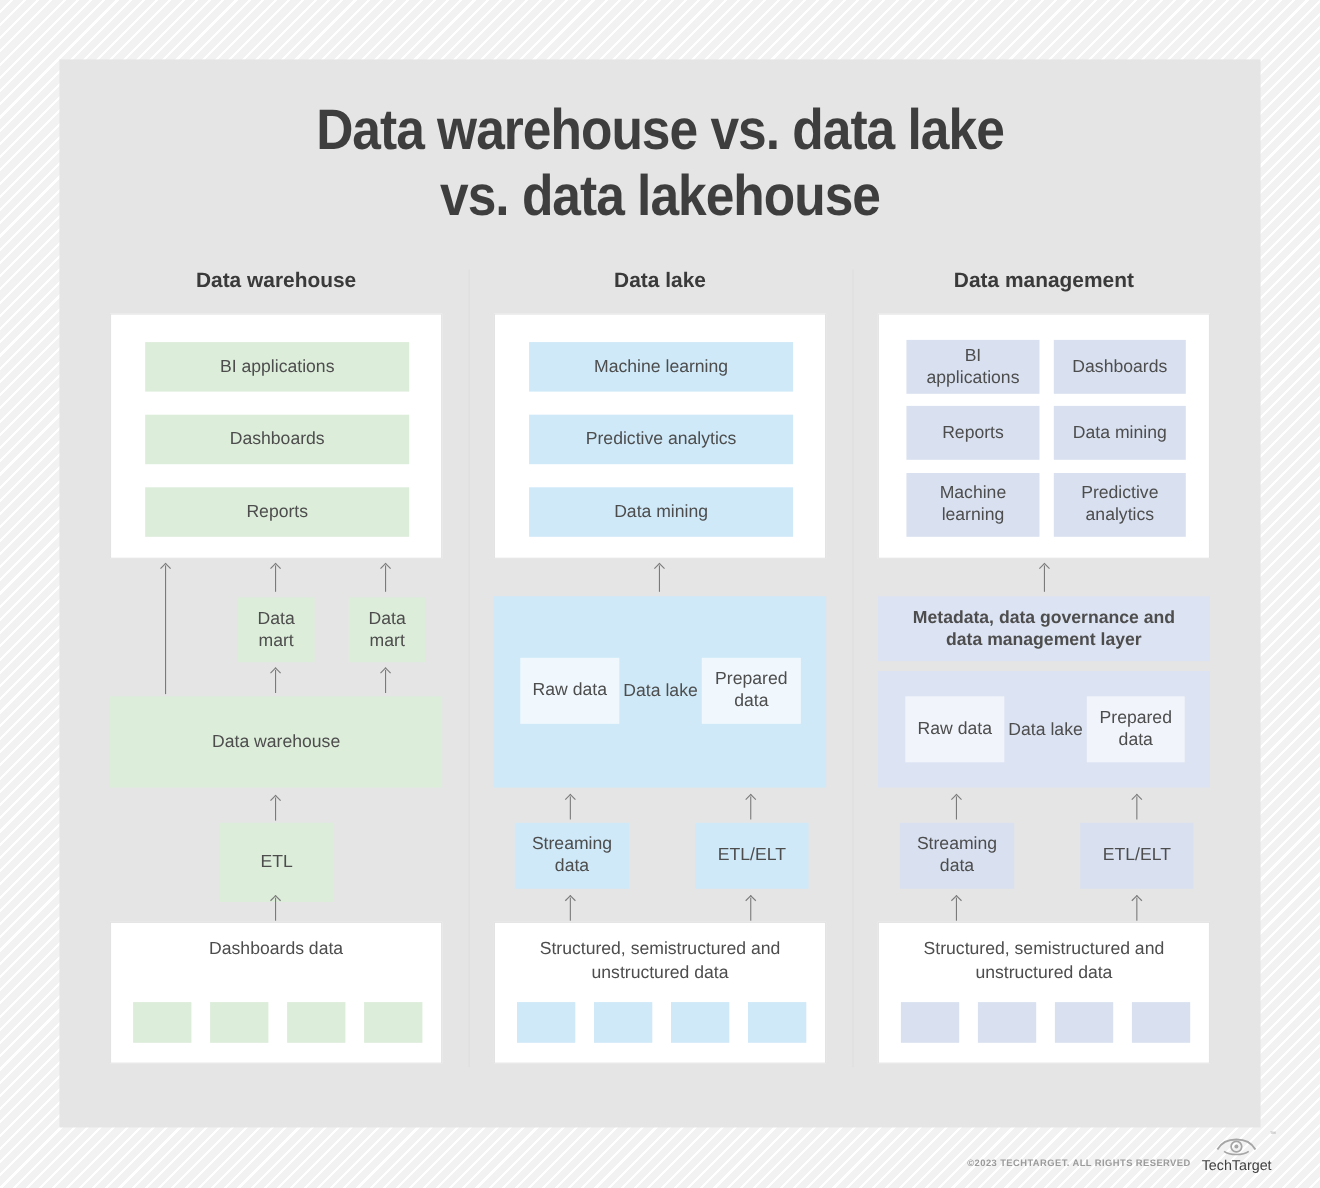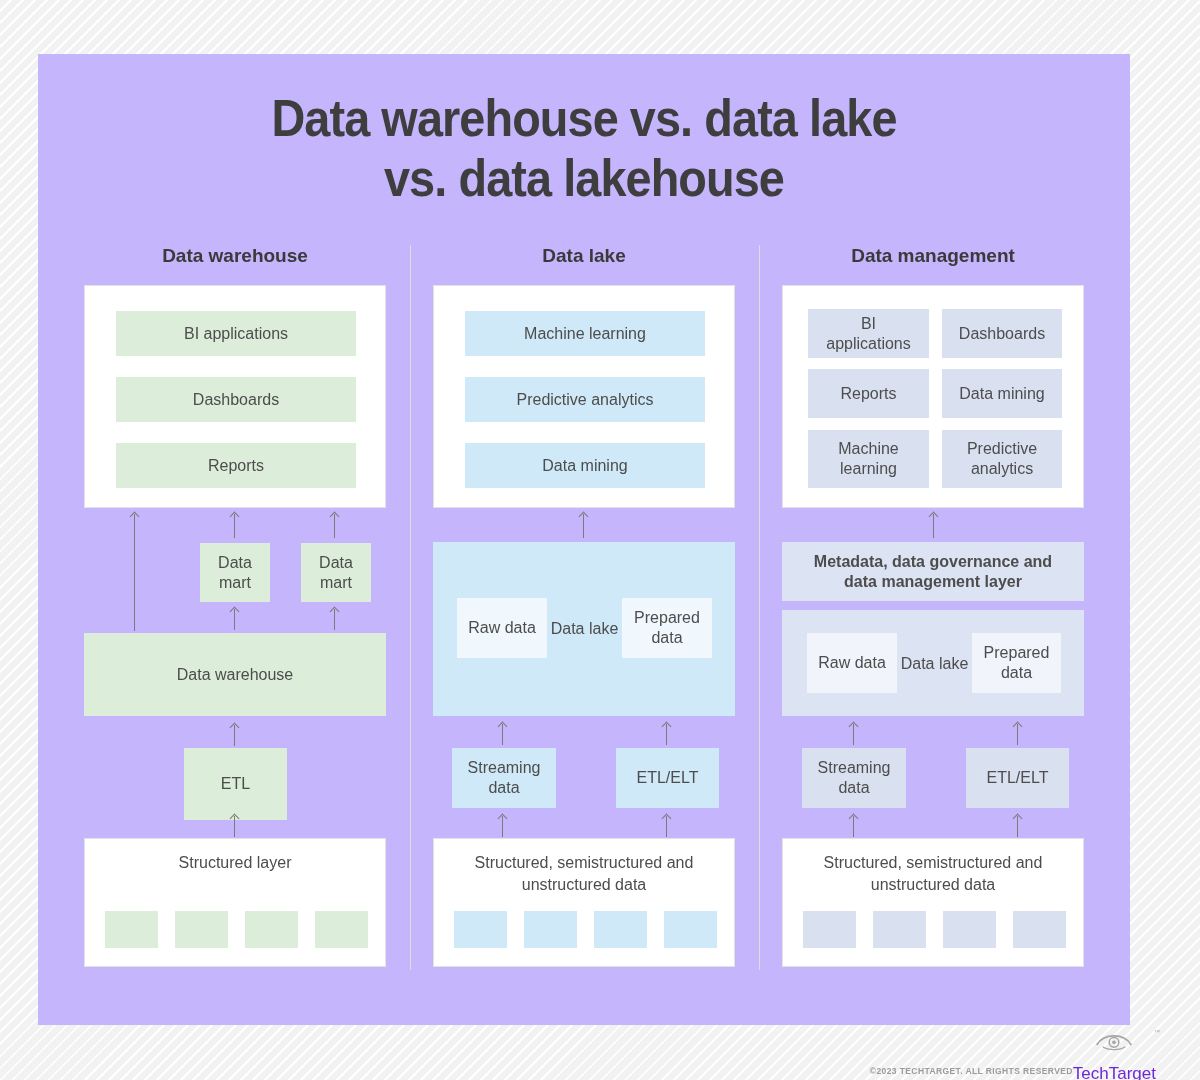--- a/index.html
+++ b/index.html
@@ -2,22 +2,22 @@
 <html style="--green: #dcedda; --blue: #cfe9f8; --lavender: #d9e1f1; --lavender_panel: #dce3f2; --text: #4d4d4d; --title: #3e3e3e; --arrow: #7a7a7a; --border: #e3e3e3; --footer_text: #9b9b9b;"><head>
 <meta charset="utf-8">
 <style>
   html,body{margin:0;padding:0;}
   body{
     width:1200px;height:1080px;position:relative;overflow:hidden;
     font-family:"Liberation Sans",sans-serif;
     background:repeating-linear-gradient(135deg,#f2f2f2 0,#f2f2f2 6.5px,#ffffff 6.5px,#ffffff 8.5px);
   }
   .card{
-    position:absolute;left:38px;top:54px;width:1092px;height:971px;
-    background:#c4b5fd;
+    position:absolute;left:54px;top:54px;width:1092px;height:971px;
+    background:#e5e5e5;
   }
   .title{
     position:absolute;top:34px;left:0;width:100%;text-align:center;
     font-size:52px;font-weight:700;line-height:60px;color:#3e3e3e;
     letter-spacing:-1px;transform:scaleX(.9);transform-origin:center;
   }
   .col-header{
     position:absolute;top:190px;width:302px;text-align:center;
     font-size:19px;font-weight:700;color:#3a3a3a;line-height:24px;
   }
@@ -50,24 +50,24 @@
   }
   .arrow::after{
     content:'';position:absolute;left:4px;top:2px;bottom:0;width:1px;background:#7a7a7a;
   }
   .metadata-cell{padding:0 20px;}
   .footer{
     position:absolute;top:1031px;right:44px;display:flex;align-items:flex-end;
   }
   .copyright{
     font-size:8.5px;font-weight:700;letter-spacing:.4px;color:#9b9b9b;
-    margin-bottom:5px;white-space:nowrap;text-align:right;
+    margin-bottom:5px;margin-right:10px;white-space:nowrap;text-align:right;
   }
   .brand-block{display:flex;flex-direction:column;align-items:center;position:relative;}
-  .brand-text{font-size:17px;color:#6d28d9;line-height:14px;margin-top:15px;}
+  .brand-text{font-size:13px;color:#404040;line-height:14px;margin-top:1px;}
   .brand-tm{position:absolute;top:-2px;right:-4px;font-size:6px;color:#ababab;}
 </style>
 </head>
 <body>
 
 <div class="card">
 
   <div class="title">
     <div>Data warehouse vs. data lake</div>
     <div>vs. data lakehouse</div>
@@ -99,21 +99,21 @@
   <div class="cell green" style="left:46px;top:579px;width:302px;height:83px;">Data warehouse</div>
 
   <div class="arrow" style="left:192px;top:669px;height:23px;"></div>
 
   <div class="cell green" style="left:146px;top:694px;width:103px;height:72px;">ETL</div>
 
   <div class="arrow" style="left:192px;top:760px;height:23px;"></div>
 
   <div class="panel" style="left:46px;top:784px;width:302px;height:129px;">
     <div class="src-label">
-        <span>Structured layer</span>
+        <span>Dashboards data</span>
       </div>
     <div class="squares">
       <div class="green"></div>
       <div class="green"></div>
       <div class="green"></div>
       <div class="green"></div>
     </div>
   </div>
 
   <div class="panel" style="left:395px;top:231px;width:302px;height:223px;">

